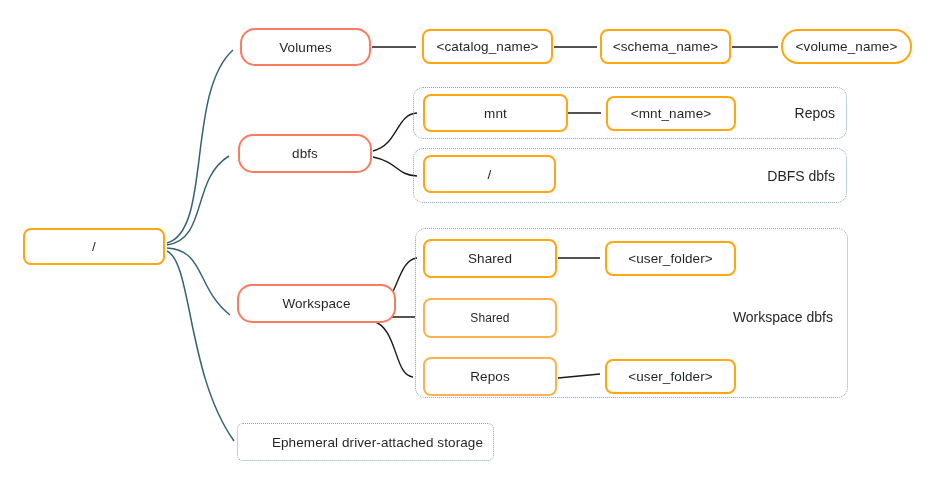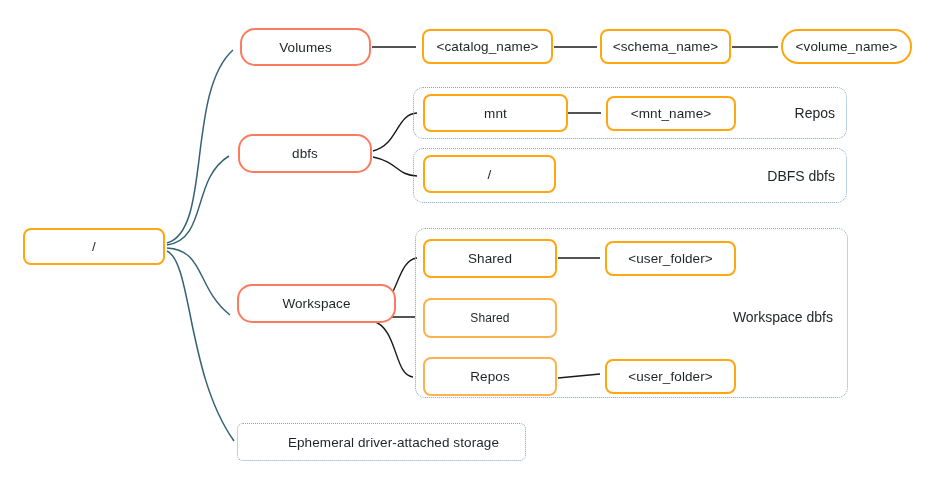--- a/index.html
+++ b/index.html
@@ -125,15 +125,15 @@
 
   <div class="group" style="left:415px;top:228px;width:433px;height:170px;">
     <div class="ws-label">Workspace dbfs</div>
   </div>
   <div class="box orange" style="left:423px;top:239px;width:134px;height:39px;">Shared</div>
   <div class="box orange" style="left:605px;top:241px;width:131px;height:35px;">&lt;user_folder&gt;</div>
   <div class="box orange-light sm" style="left:423px;top:298px;width:134px;height:40px;">Shared</div>
   <div class="box orange-light" style="left:423px;top:357px;width:134px;height:39px;">Repos</div>
   <div class="box orange" style="left:605px;top:359px;width:131px;height:35px;">&lt;user_folder&gt;</div>
 
-  <div class="box dashedbox" style="left:237px;top:423px;width:289px;height:38px;padding-left:24px;">Ephemeral driver-attached storage</div>
+  <div class="box dashedbox" style="left:237px;top:423px;width:257px;height:38px;padding-left:24px;">Ephemeral driver-attached storage</div>
 
 </div>
 
 </body></html>

